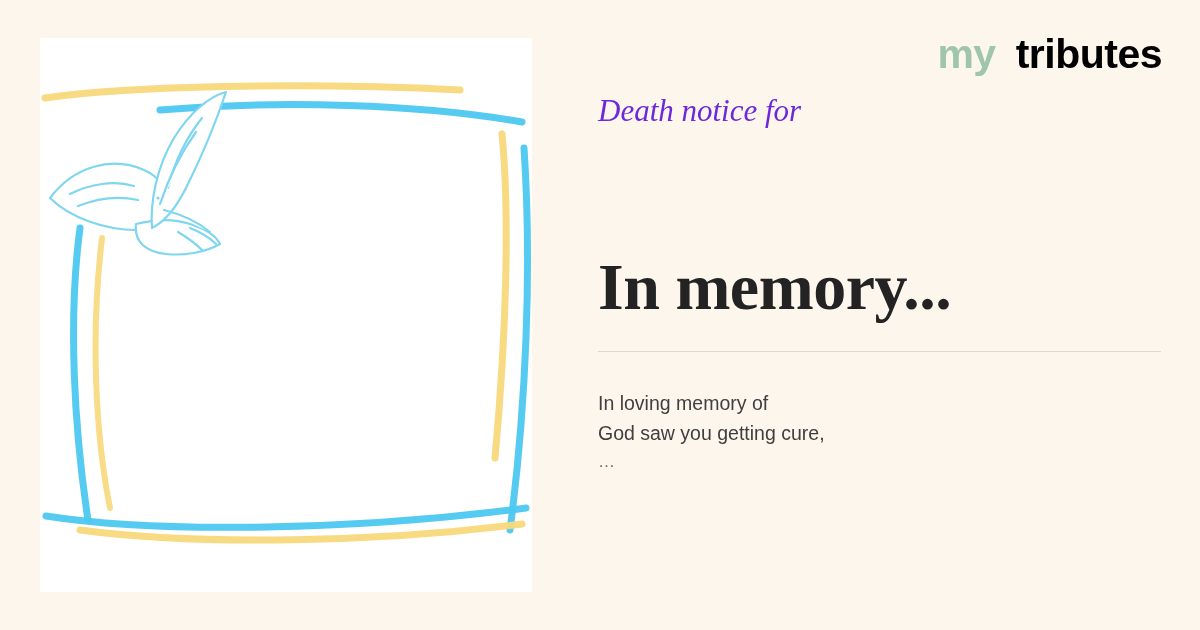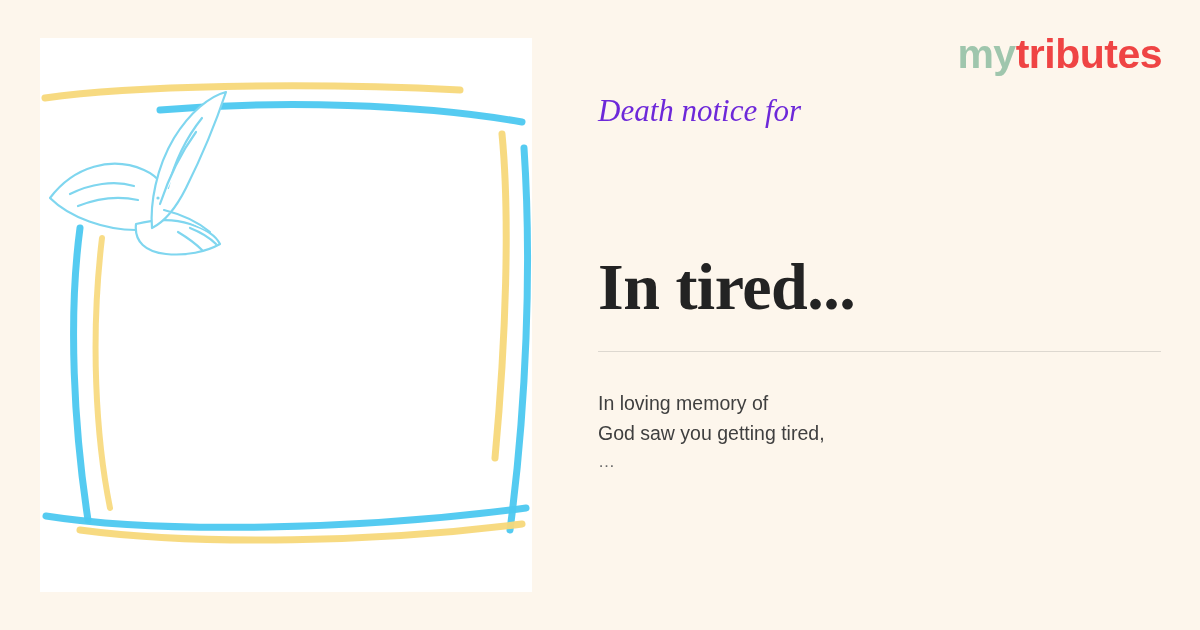--- a/index.html
+++ b/index.html
@@ -55,21 +55,22 @@
     font-size: 41px;
     font-weight: bold;
     letter-spacing: -0.5px;
     line-height: 1;
     white-space: nowrap;
   }
   .brand .my {
     color: #9fc6ad;
   }
   .brand .tributes {
-    color: #ef4444;
+    color: #000000;
+    margin-left: 20px;
   }
 
   .eyebrow {
     position: absolute;
     left: 0;
     top: 92px;
     font-family: "Liberation Serif", serif;
     font-style: italic;
     font-size: 31px;
     color: #6d28d9;
@@ -164,24 +165,24 @@
   </div>
 
   <div class="content">
 
     <div class="brand">
       <span class="my">my</span><span class="tributes">tributes</span>
     </div>
 
     <div class="eyebrow">Death notice for</div>
 
-    <h1 class="headline">In tired...</h1>
+    <h1 class="headline">In memory...</h1>
 
     <div class="divider"></div>
 
     <div class="body-text">
       <span class="line">In loving memory of</span>
-      <span class="line">God saw you getting tired,</span>
+      <span class="line">God saw you getting cure,</span>
       <span class="ellipsis">…</span>
     </div>
 
   </div>
 </div>
 
 </body></html>

